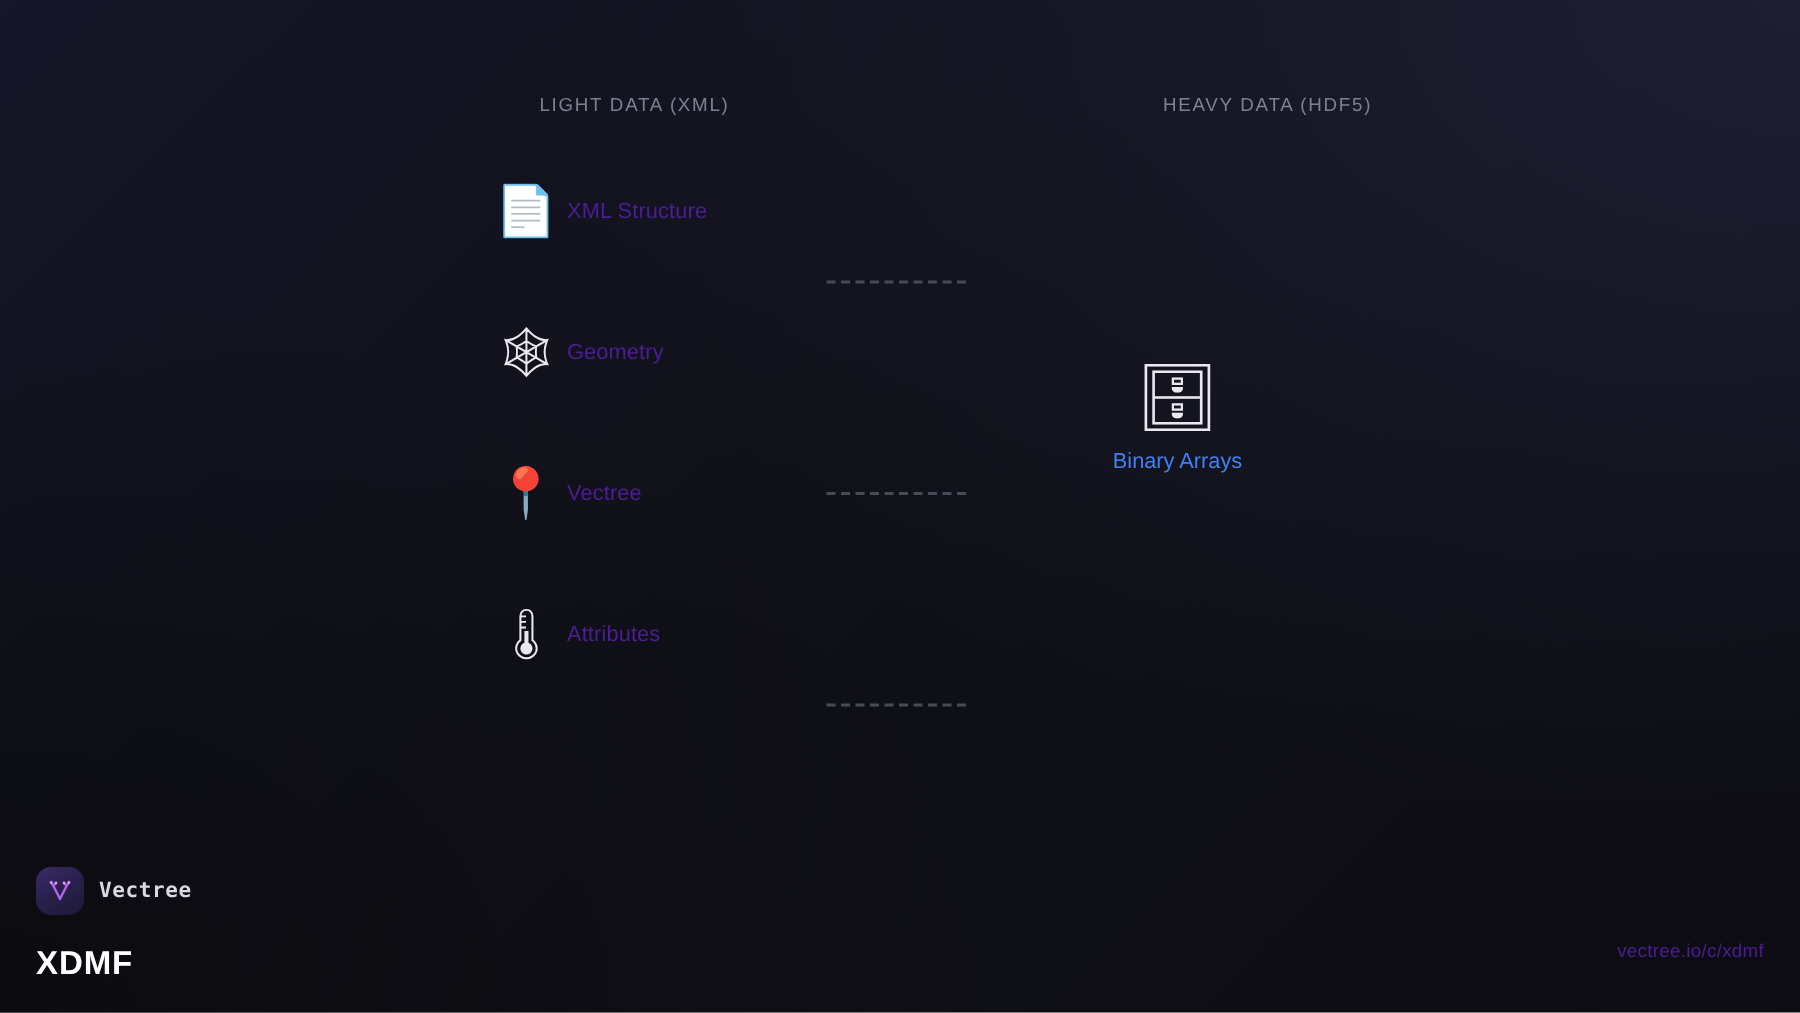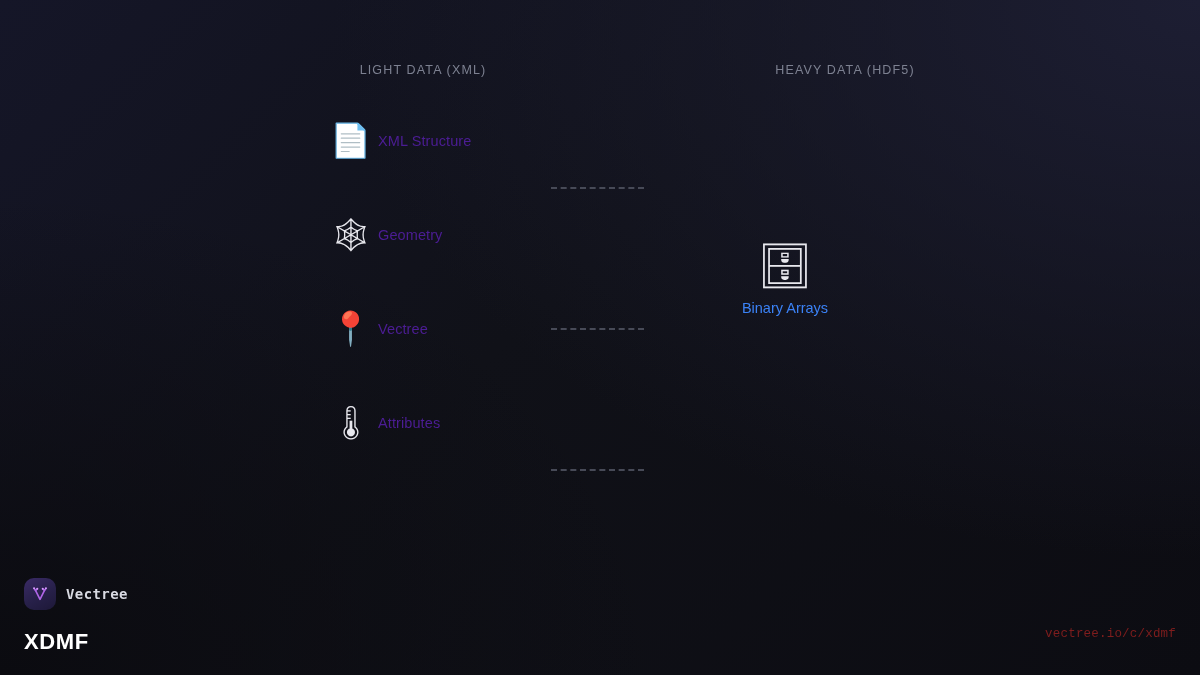--- a/index.html
+++ b/index.html
@@ -144,23 +144,23 @@
     font-weight: 700;
     color: #ffffff;
     letter-spacing: 0.6px;
     line-height: 1;
   }
 
   .footer-url {
     position: absolute;
     right: 24px;
     bottom: 34px;
-    font-family: Liberation Mono, monospace;
+    font-family: Liberation Sans, sans-serif;
     font-size: 12.5px;
-    color: #7f1d1d;
+    color: #4c1d95;
     letter-spacing: 0.2px;
   }
 </style>
 </head>
 <body>
 
 <div class="stage">
 
   <div class="col-header" id="hdr-light">LIGHT DATA (XML)</div>
 

